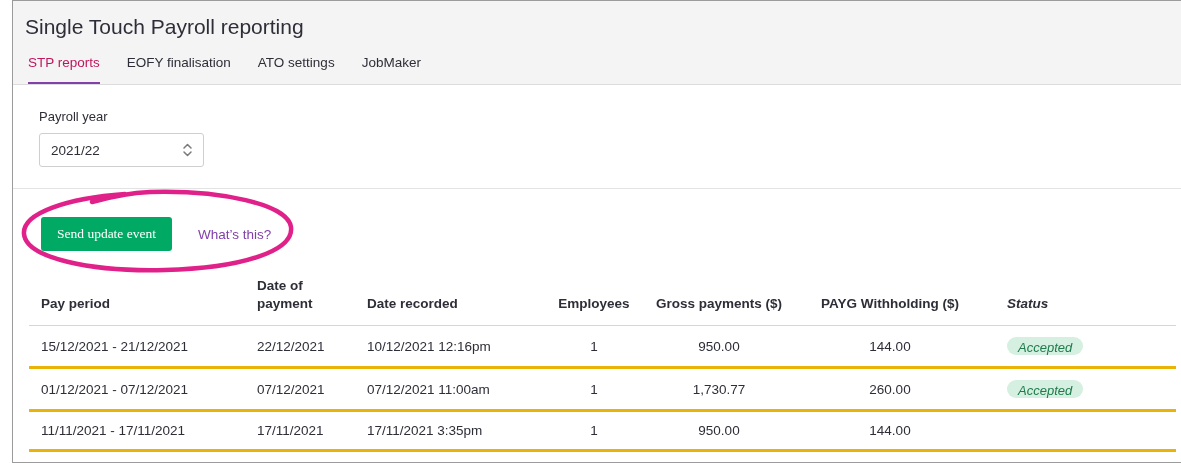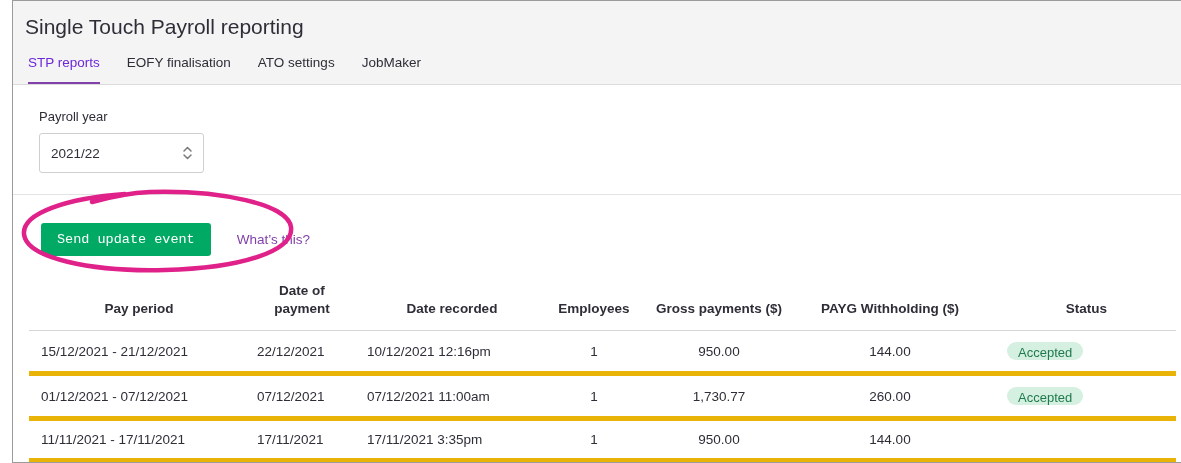--- a/index.html
+++ b/index.html
@@ -28,69 +28,69 @@
     padding:2px 12px 16px 12px;
   }
   .tabs { display:flex; gap:27px; padding:0 15px; }
   .tab {
     font-size:13.5px;
     color:#2e2e38;
     padding-bottom:12px;
     cursor:pointer;
     border-bottom:2px solid transparent;
   }
-  .tab.active { color:#6d28d9; border-bottom:2px solid #8241aa; }
+  .tab.active { color:#be185d; border-bottom:2px solid #8241aa; }
 
   
   .filter-section { padding:24px 26px 21px 26px; }
   .field-label { font-size:13px; color:#2e2e38; margin-bottom:9px; }
   .select {
-    width:165px; height:40px;
+    width:165px; height:34px;
     border:1px solid #cfcfcf; border-radius:3px;
     background:#ffffff;
     display:flex; align-items:center; justify-content:space-between;
     padding:0 10px 0 11px;
     font-size:13.5px; color:#2e2e38;
     cursor:pointer;
   }
   .select svg { display:block; }
 
   .divider { height:1px; background:#e3e3e3; }
 
   
   .results { padding:28px 16px 0 16px; }
   .actions-row { display:flex; align-items:center; gap:26px; margin:0 0 20px 12px; }
   .btn-green {
     background:#00aa65; color:#ffffff;
     border:none; border-radius:3px;
     padding:9px 16px;
     font-size:13.5px;
-    font-family:Liberation Mono, monospace;
+    font-family:Liberation Serif, serif;
     cursor:pointer;
   }
   .link { color:#8241aa; font-size:13.5px; text-decoration:none; cursor:pointer; }
 
   
   table { width:100%; border-collapse:collapse; table-layout:fixed; }
   th {
     font-size:13.5px; font-weight:bold; color:#2e2e38;
-    text-align:center; vertical-align:bottom;
+    text-align:left; vertical-align:bottom;
     padding:6px 10px 12px 10px;
     border-bottom:1px solid #d6d6d6;
     line-height:1.35;
   }
   td {
     font-size:13.5px; color:#2e2e38;
     padding:11px 10px;
-    border-bottom:5px solid #eab308;
+    border-bottom:3px solid #eab308;
     white-space:nowrap; overflow:hidden;
   }
   th:first-child, td:first-child { padding-left:12px; }
   .num { text-align:center; }
-  th.status-col, td.status-col { padding-left:24px; }
+  th.status-col, td.status-col { padding-left:24px;font-style:italic; }
   .badge {
     display:inline-block;
     background:#d5f0e1; color:#1f7a4d;
     border-radius:12px;
     padding:3px 11px 0 11px;
     font-size:13px;
   }
 
   
   .annotation-overlay {

